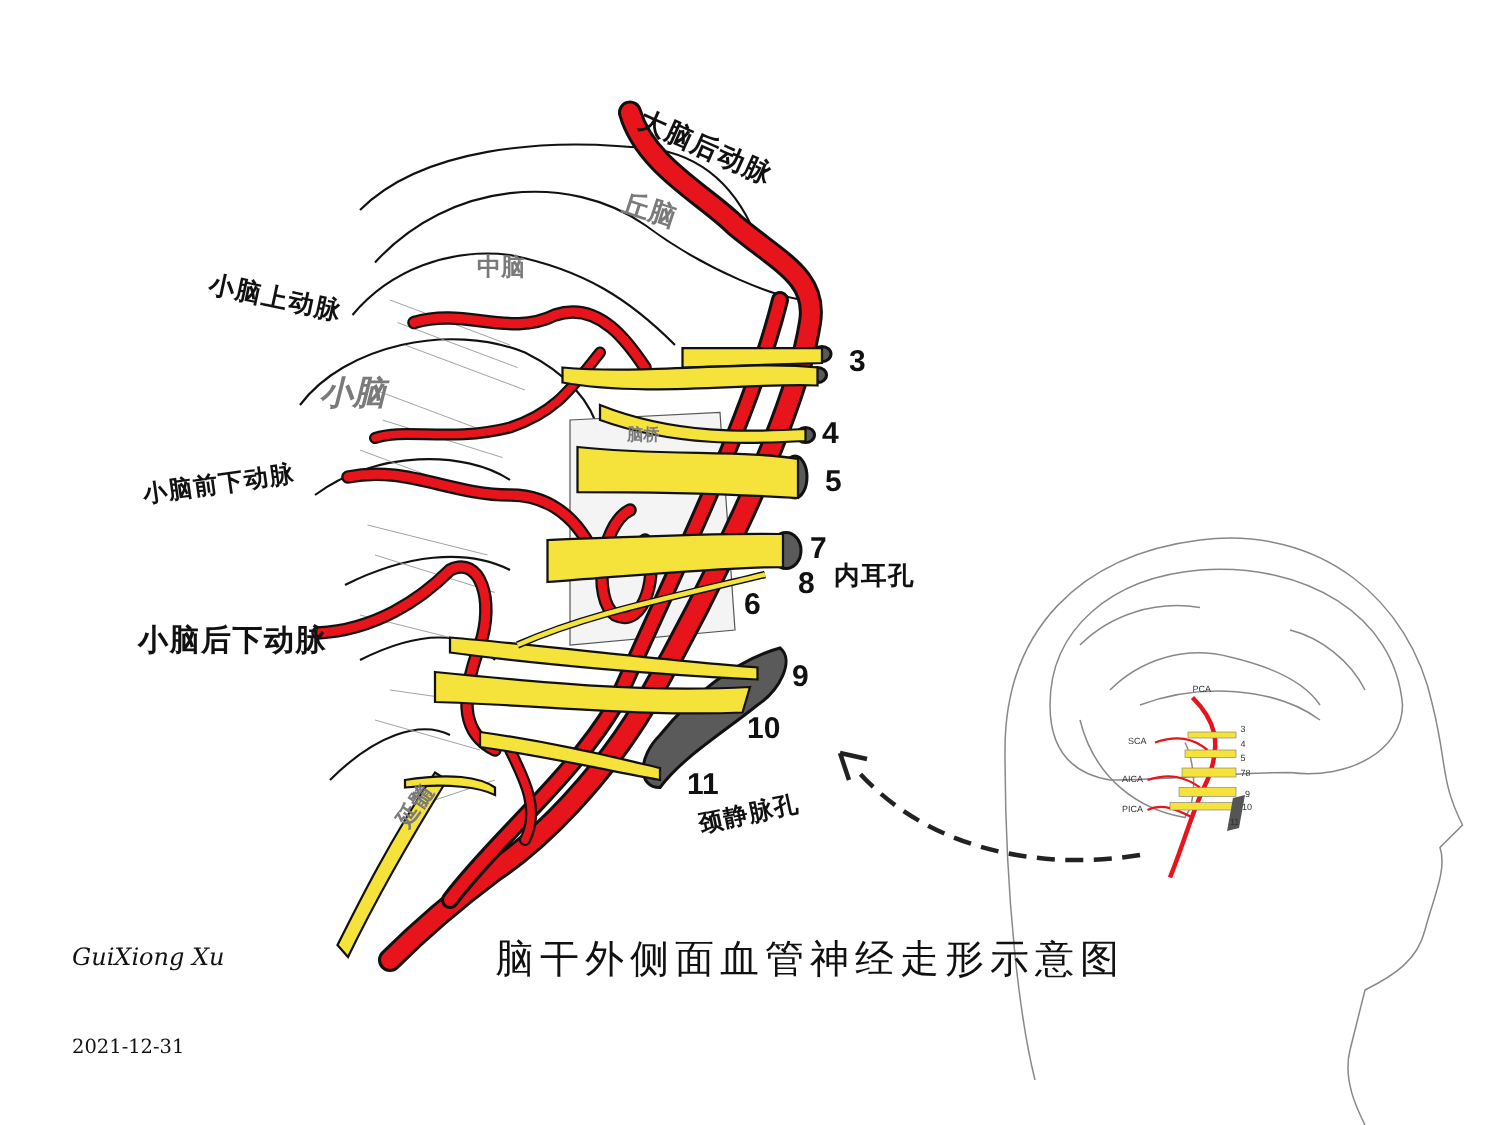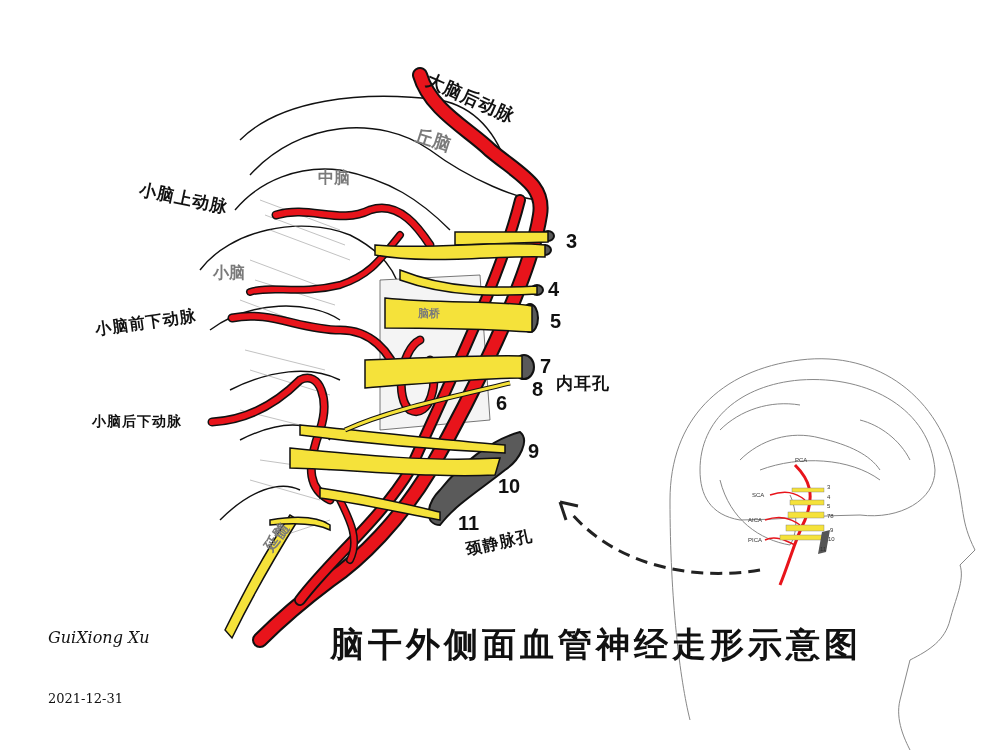--- a/index.html
+++ b/index.html
@@ -3,21 +3,21 @@
 <meta charset="utf-8">
 <style>
   html,body{margin:0;padding:0;background:#fff;}
   body{width:1000px;height:750px;position:relative;overflow:hidden;font-family:"DejaVu Sans",sans-serif;}
   svg{position:absolute;left:0;top:0;}
   .lbl{position:absolute;font-family:"DejaVu Sans",sans-serif;color:#111;white-space:nowrap;}
   .hand{font-weight:bold;letter-spacing:1px;}
   .grey{color:#7a7a7a;font-weight:bold;}
   .num{position:absolute;font-family:"Liberation Sans",sans-serif;font-size:20px;font-weight:bold;color:#111;}
   .inset-t{position:absolute;font-family:"Liberation Sans",sans-serif;font-size:6px;color:#333;}
-  #title{position:absolute;left:330px;top:622px;font-size:34px;font-weight:bold;letter-spacing:4px;font-family:"DejaVu Serif",serif;color:#111;}
+  #title{position:absolute;left:330px;top:622px;font-size:26px;font-weight:normal;letter-spacing:4px;font-family:"DejaVu Serif",serif;color:#111;}
   #sig1{position:absolute;left:48px;top:628px;font-size:16px;font-style:italic;font-family:"DejaVu Serif",serif;}
   #sig2{position:absolute;left:48px;top:691px;font-size:13px;font-family:"DejaVu Serif",serif;}
 </style>
 </head>
 <body>
 
 <svg width="1000" height="750" viewBox="0 0 1000 750">
 
   <g fill="none" stroke="#111" stroke-width="1.4">
     <path d="M240 140 C280 100,360 90,440 100 C480 108,500 140,510 175"></path>
@@ -118,24 +118,24 @@
       <rect x="780" y="535" width="42" height="5"></rect>
     </g>
     <path d="M822 532 L830 530 L826 552 L818 554 Z" fill="#555"></path>
   </g>
 </svg>
 
 <div class="lbl hand" style="left:432px;top:68px;font-size:18px;transform:rotate(24deg);transform-origin:left top;">大脑后动脉</div>
 <div class="lbl grey" style="left:415px;top:128px;font-size:18px;transform:rotate(18deg);">丘脑</div>
 <div class="lbl grey" style="left:318px;top:168px;font-size:16px;">中脑</div>
 <div class="lbl hand" style="left:142px;top:178px;font-size:17px;transform:rotate(12deg);transform-origin:left top;">小脑上动脉</div>
-<div class="lbl grey" style="left:213px;top:263px;font-size:16px;">小脑</div>
-<div class="lbl grey" style="left:418px;top:282px;font-size:11px;margin-top:24px;">脑桥</div>
+<div class="lbl grey" style="left:213px;top:247px;font-size:22px;font-style:italic;">小脑</div>
+<div class="lbl grey" style="left:418px;top:282px;font-size:11px;">脑桥</div>
 <div class="lbl hand" style="left:94px;top:320px;font-size:16px;transform:rotate(-8deg);transform-origin:left top;">小脑前下动脉</div>
-<div class="lbl hand" style="left:92px;top:413px;font-size:14px;">小脑后下动脉</div>
+<div class="lbl hand" style="left:92px;top:413px;font-size:20px;">小脑后下动脉</div>
 <div class="lbl grey" style="left:262px;top:528px;font-size:15px;transform:rotate(-55deg);">延髓</div>
 
 <div class="num" style="left:566px;top:230px;">3</div>
 <div class="num" style="left:548px;top:278px;">4</div>
 <div class="num" style="left:550px;top:310px;">5</div>
 <div class="num" style="left:540px;top:355px;">7</div>
 <div class="num" style="left:532px;top:378px;">8</div>
 <div class="num" style="left:496px;top:392px;">6</div>
 <div class="num" style="left:528px;top:440px;">9</div>
 <div class="num" style="left:498px;top:475px;">10</div>

